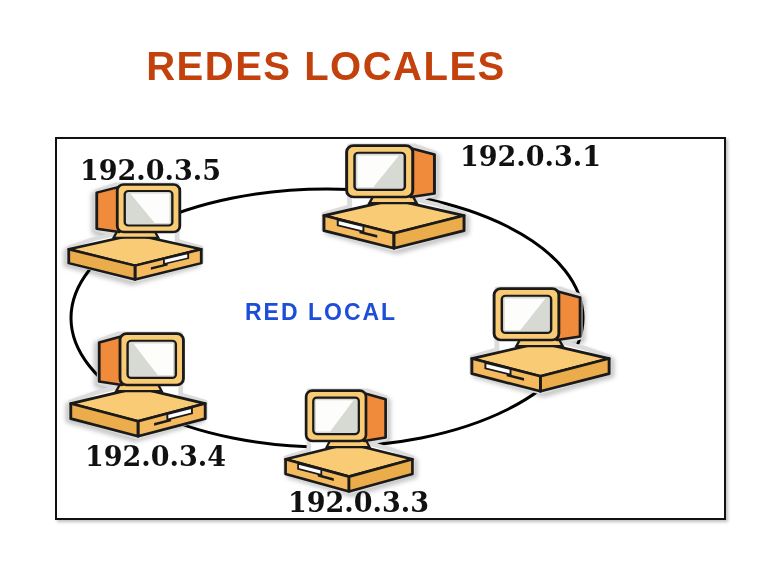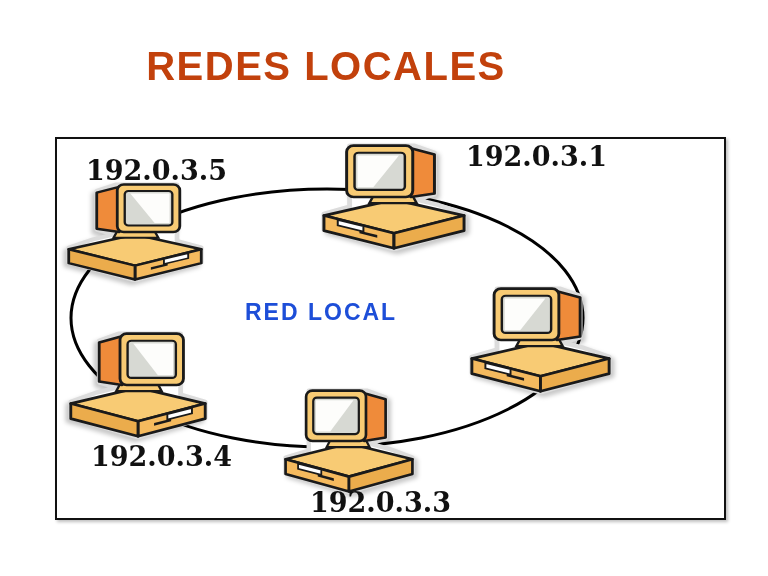--- a/index.html
+++ b/index.html
@@ -16,25 +16,25 @@
     position:absolute;left:55px;top:137px;width:667px;height:379px;
     background:#ffffff;border:2px solid #111;
     box-shadow:2px 2px 3px rgba(0,0,0,0.25);
   }
   .ring-svg{position:absolute;left:0;top:0;width:667px;height:379px;}
   .pc{position:absolute;}
   .pc svg{display:block;width:100%;height:100%;filter:drop-shadow(3px 3px 2px rgba(0,0,0,0.22));}
   .pc.flip svg{transform:scaleX(-1);}
   .ip-label{
     position:absolute;font-family:"DejaVu Serif",serif;font-weight:bold;
-    font-size:27px;color:#111;white-space:nowrap;line-height:1;margin-left:6px;
+    font-size:27px;color:#111;white-space:nowrap;line-height:1;
   }
   .ip1{left:403px;top:4px;}
   .ip2{left:521px;top:136px;}
-  .ip3{left:247px;top:350px;}
+  .ip3{left:231px;top:350px;}
   .ip4{left:28px;top:304px;}
   .ip5{left:23px;top:18px;}
   .pc1{left:263px;top:4px;width:148px;height:108px;}
   .pc2{left:411px;top:147px;width:145px;height:108px;}
   .pc3{left:225px;top:249px;width:134px;height:106px;}
   .pc4{left:10px;top:192px;width:142px;height:108px;}
   .pc5{left:8px;top:43px;width:140px;height:100px;}
   .center-label{
     position:absolute;left:188px;top:162px;
     font-family:"Liberation Sans",sans-serif;font-weight:bold;

